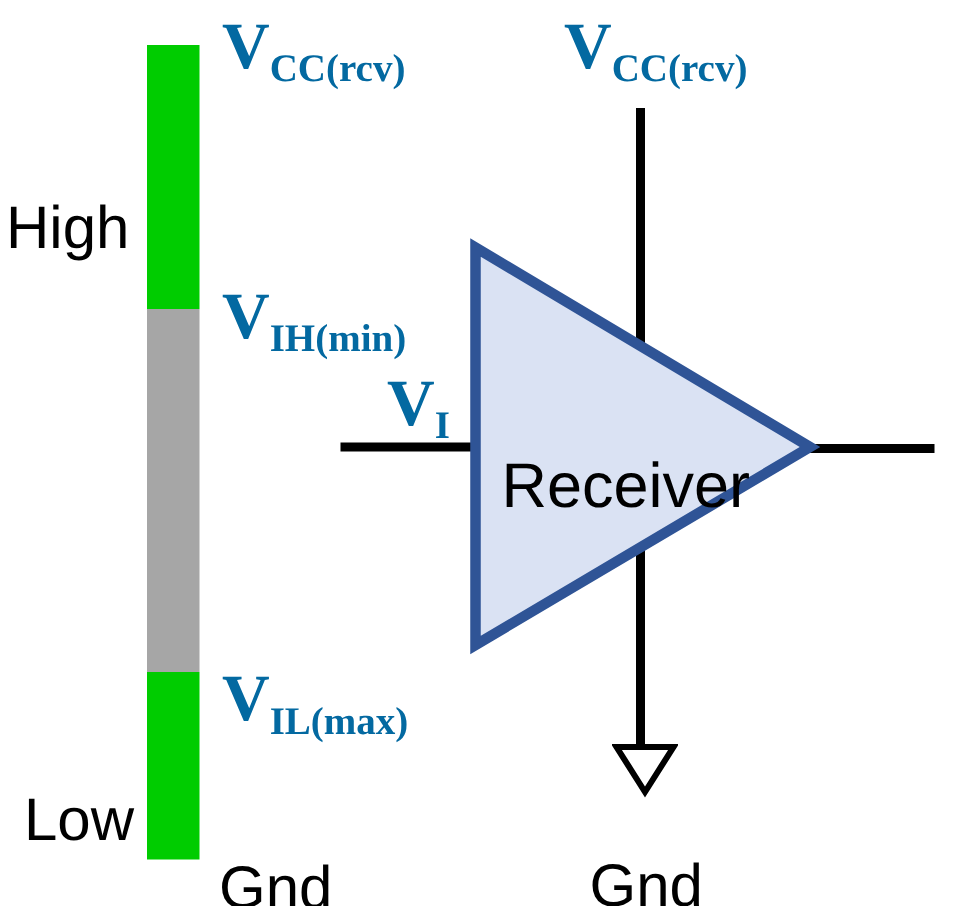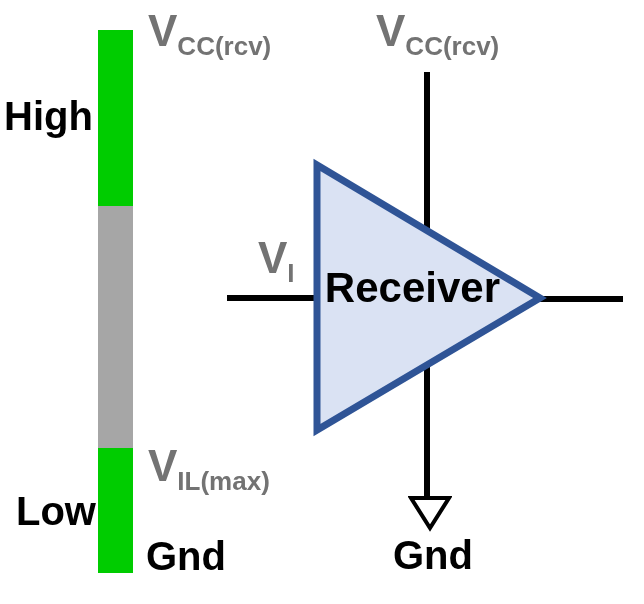--- a/index.html
+++ b/index.html
@@ -2,25 +2,25 @@
 <html><head>
 <meta charset="utf-8">
 <style>
   html,body{margin:0;padding:0;background:#ffffff}
   .stage{
     position:relative;width:644px;height:604px;background:#ffffff;
     font-family:"Liberation Sans",sans-serif;overflow:hidden;
   }
   .bar-seg{position:absolute}
   .lbl{
-    position:absolute;color:#000;font-weight:bold;line-height:1;
-    white-space:nowrap;font-size:40px;
+    position:absolute;color:#000;font-weight:normal;line-height:1;
+    white-space:nowrap;font-size:40px;margin-top:36px;
   }
   .vlbl{
-    position:absolute;color:#737373;font-weight:bold;line-height:1;white-space:nowrap;
+    position:absolute;color:#0369a1;font-weight:bold;line-height:1;white-space:nowrap;font-family:Liberation Serif, serif;
   }
   .vmain{font-size:44px}
   .vsub{font-size:26px;vertical-align:-9px}
   .line{position:absolute;background:#000}
   .tri-svg,.gnd-svg{position:absolute}
   .receiver-name{font-size:42px;text-align:right}
 </style>
 </head>
 <body>
 
@@ -29,35 +29,38 @@
   <div class="bar-seg" style="left: 98px; top: 30px; width: 35px; height: 176px; background: rgb(0, 204, 0);"></div>
   <div class="bar-seg" style="left: 98px; top: 206px; width: 35px; height: 242px; background: rgb(166, 166, 166);"></div>
   <div class="bar-seg" style="left: 98px; top: 448px; width: 35px; height: 125px; background: rgb(0, 204, 0);"></div>
 
   <div class="lbl" style="left:4px;top:96px">High</div>
   <div class="lbl" style="left:16px;top:491px">Low</div>
 
   <div class="vlbl" style="left:148px;top:9px">
     <span class="vmain">V</span><span class="vsub">CC(rcv)</span>
   </div>
+  <div class="vlbl" style="left:148px;top:189px">
+    <span class="vmain">V</span><span class="vsub">IH(min)</span>
+  </div>
   <div class="vlbl" style="left:148px;top:444px">
     <span class="vmain">V</span><span class="vsub">IL(max)</span>
   </div>
   <div class="lbl" style="left:146px;top:536px">Gnd</div>
 
   <div class="vlbl" style="left:376px;top:9px">
     <span class="vmain">V</span><span class="vsub">CC(rcv)</span>
   </div>
 
   <div class="line" style="left:424px;top:72px;width:6px;height:164px"></div>
   <div class="line" style="left:424px;top:362px;width:6px;height:138px"></div>
   <div class="line" style="left:227px;top:295px;width:91px;height:6px"></div>
   <div class="line" style="left:540px;top:296px;width:83px;height:6px"></div>
 
-  <div class="vlbl" style="left:258px;top:236px">
+  <div class="vlbl" style="left:258px;top:247px">
     <span class="vmain">V</span><span class="vsub">I</span>
   </div>
 
   <svg class="tri-svg" style="left:308px;top:156px" width="242" height="288" viewBox="0 0 242 288">
     <polygon points="9,9 9,274 232,142" stroke-width="7" stroke-linejoin="miter" fill="#dae2f3" stroke="#2f5496"></polygon>
   </svg>
 
   <div class="lbl receiver-name" style="left:318px;top:267px;width:182px">Receiver</div>
 
   <svg class="gnd-svg" style="left:408px;top:495px" width="44" height="38" viewBox="0 0 44 38">

